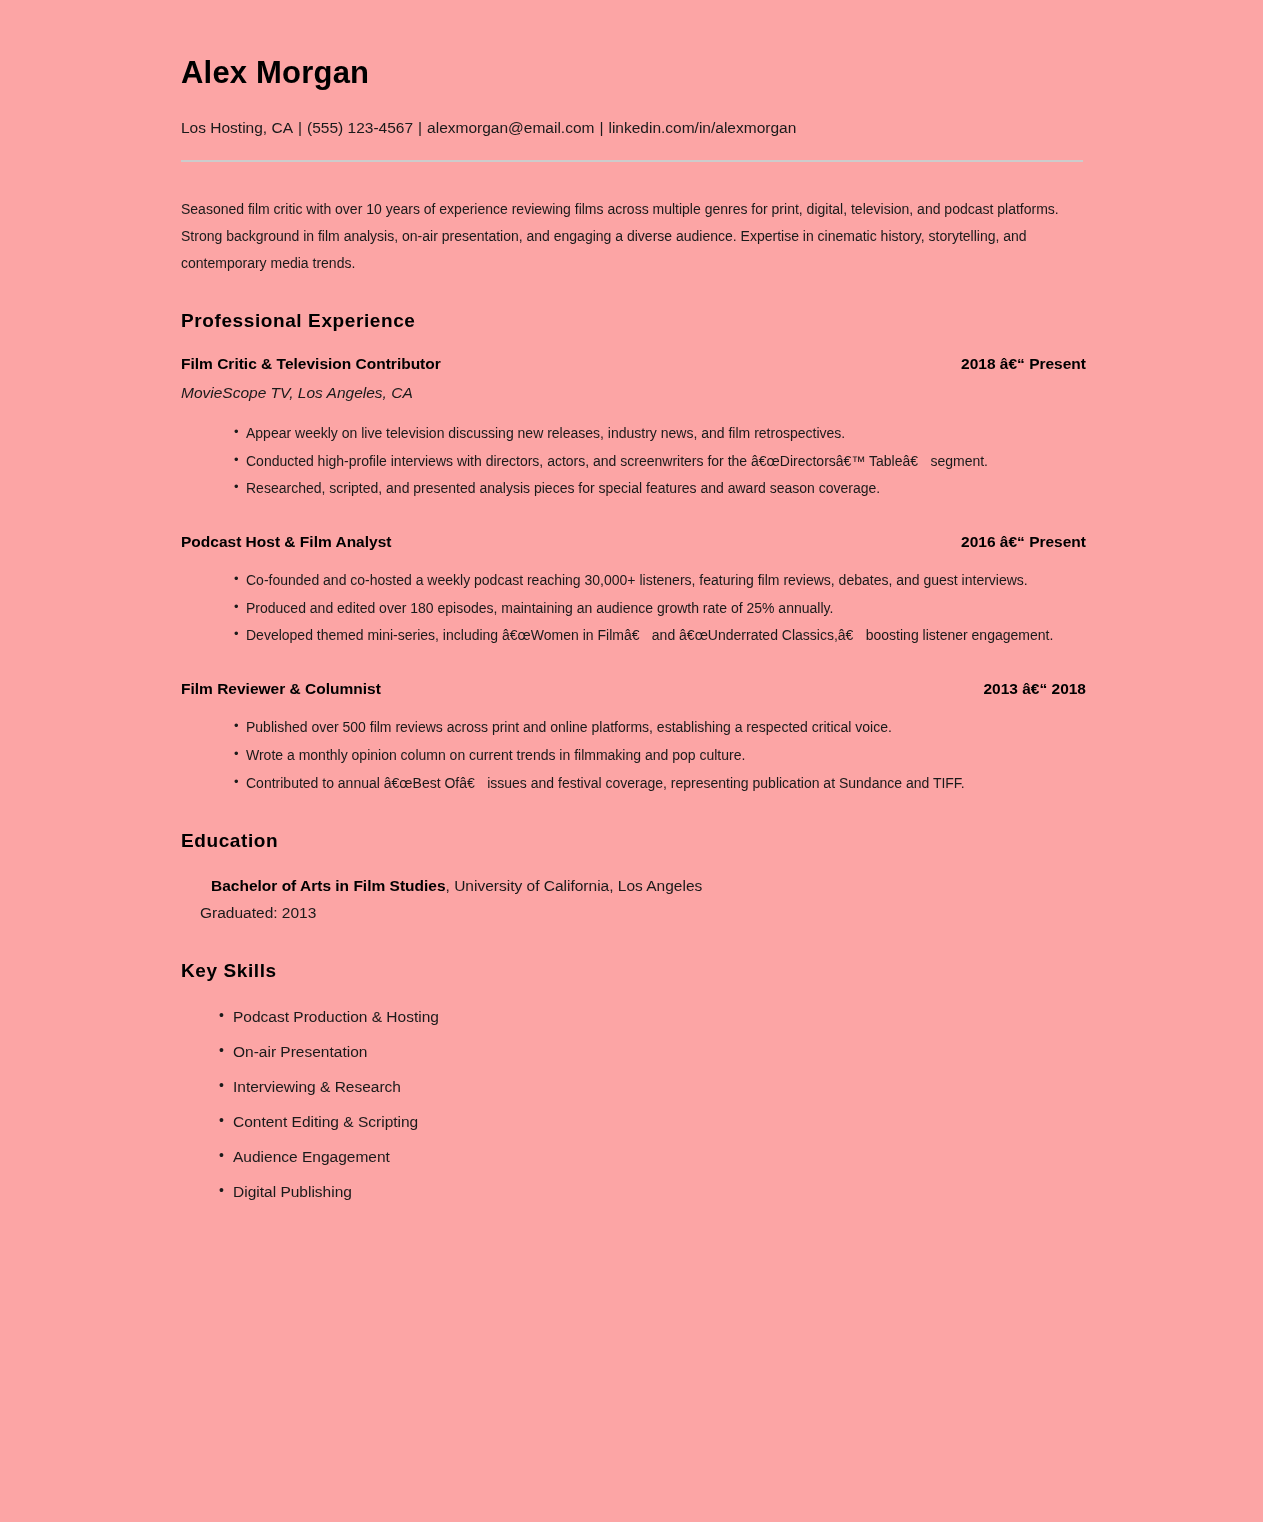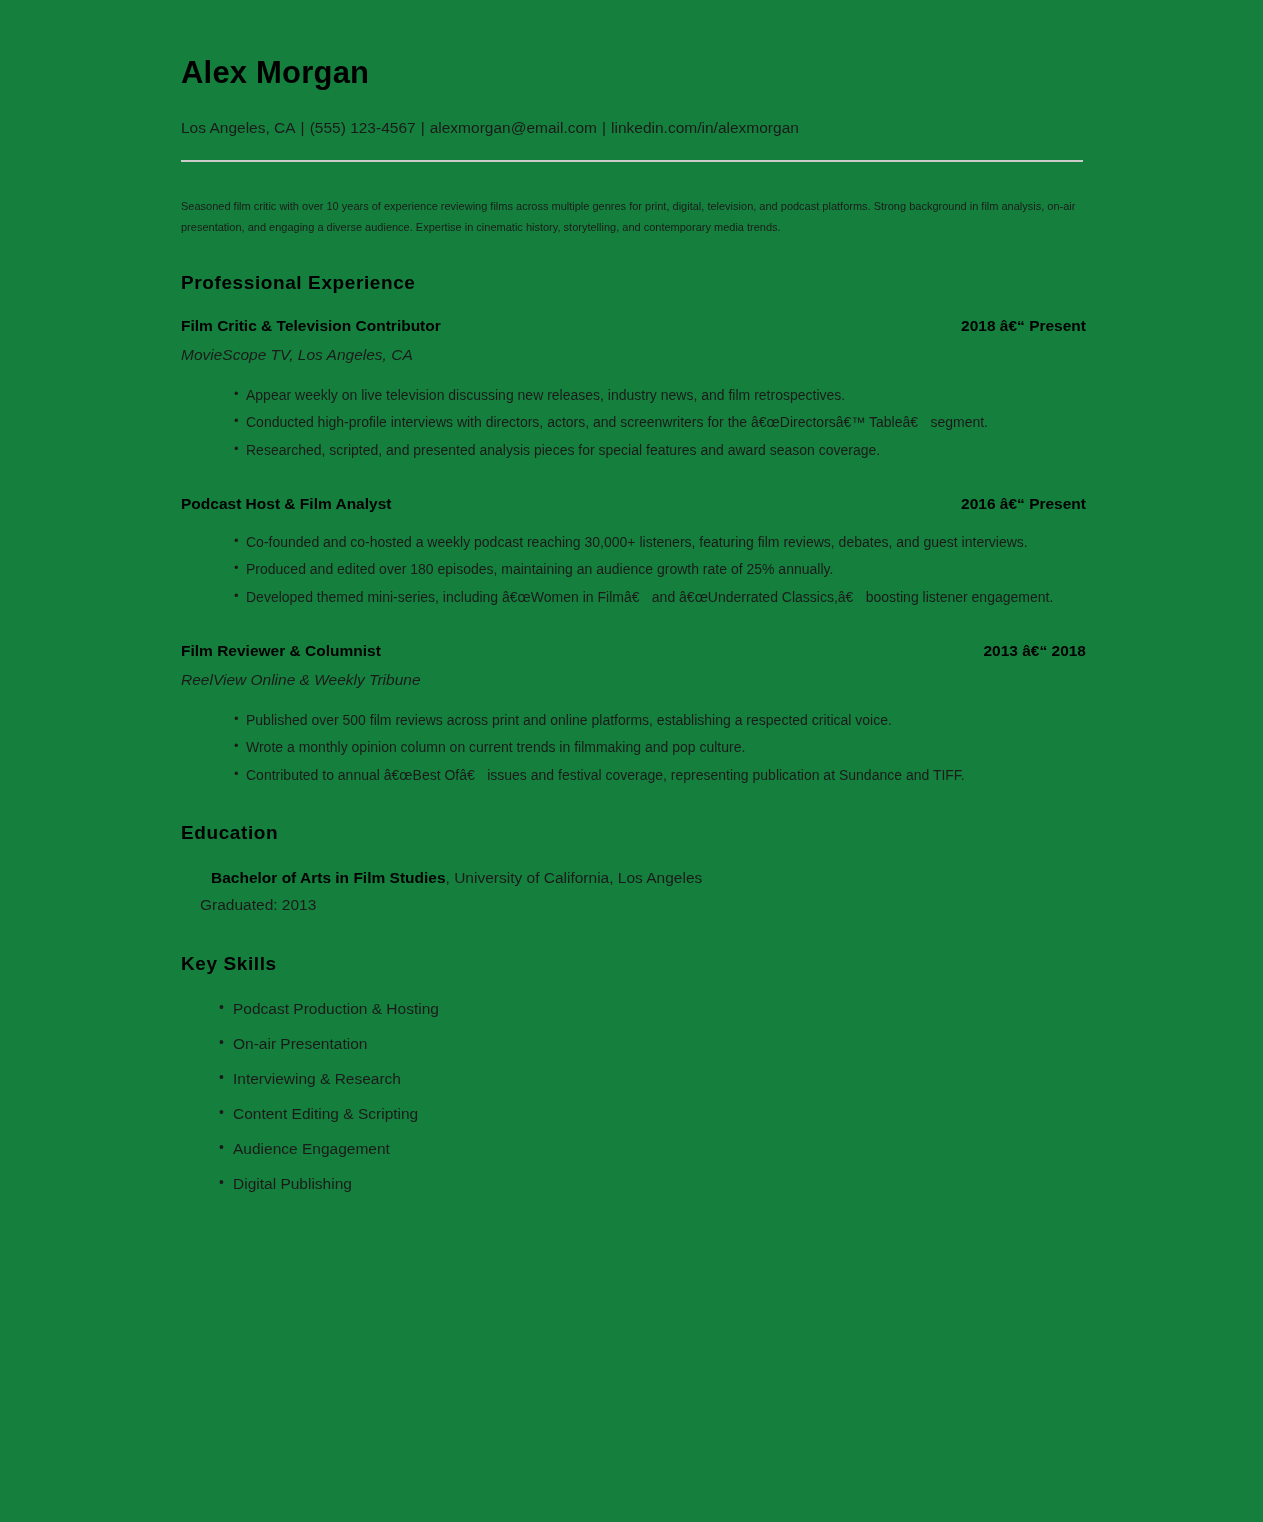--- a/index.html
+++ b/index.html
@@ -12,21 +12,21 @@
     height: 1522px;
     font-family: "Liberation Sans", sans-serif;
     color: #111111;
     -webkit-font-smoothing: antialiased;
   }
   .page {
     box-sizing: border-box;
     width: 1263px;
     height: 1522px;
     padding: 56px 181px 0 181px;
-    background: #15803d;
+    background: #fca5a5;
   }
 
   
   .name {
     font-size: 31px;
     font-weight: bold;
     letter-spacing: 0.2px;
     margin: 0 0 27px 0;
     line-height: 1.1;
     color: #000000;
@@ -55,21 +55,21 @@
   }
   .section-title {
     font-size: 19px;
     font-weight: bold;
     letter-spacing: 0.6px;
     color: #000000;
     margin: 0 0 19px 0;
     line-height: 1.2;
   }
   .profile-text {
-    font-size: 11px;
+    font-size: 14px;
     line-height: 1.92;
     color: #1a1a1a;
     margin: 0;
     max-width: 905px;
   }
 
   
   .job {
     margin-top: 28px;
   }
@@ -166,21 +166,21 @@
   }
 </style>
 </head>
 <body>
 
 <div class="page">
 
   <div>
     <h1 class="name">Alex Morgan</h1>
     <div class="contact">
-      <span>Los Angeles, CA</span><span class="sep">|</span><span>(555) 123-4567</span><span class="sep">|</span><span>alexmorgan@email.com</span><span class="sep">|</span><span>linkedin.com/in/alexmorgan</span>
+      <span>Los Hosting, CA</span><span class="sep">|</span><span>(555) 123-4567</span><span class="sep">|</span><span>alexmorgan@email.com</span><span class="sep">|</span><span>linkedin.com/in/alexmorgan</span>
     </div>
     <hr class="rule">
   </div>
 
   <div class="section">
     <p class="profile-text">Seasoned film critic with over 10 years of experience reviewing films across multiple genres for print, digital, television, and podcast platforms. Strong background in film analysis, on-air presentation, and engaging a diverse audience. Expertise in cinematic history, storytelling, and contemporary media trends.</p>
   </div>
 
   <div class="section">
     <h2 class="section-title">Professional Experience</h2>
@@ -208,21 +208,20 @@
         <li>Produced and edited over 180 episodes, maintaining an audience growth rate of 25% annually.</li>
         <li>Developed themed mini-series, including â€œWomen in Filmâ€ and â€œUnderrated Classics,â€ boosting listener engagement.</li>
       </ul>
     </div>
 
     <div class="job">
       <div class="job-head">
         <span class="job-title">Film Reviewer &amp; Columnist</span>
         <span class="job-dates">2013 â€“ 2018</span>
       </div>
-      <div class="job-org">ReelView Online &amp; Weekly Tribune</div>
       <ul class="bullets">
         <li>Published over 500 film reviews across print and online platforms, establishing a respected critical voice.</li>
         <li>Wrote a monthly opinion column on current trends in filmmaking and pop culture.</li>
         <li>Contributed to annual â€œBest Ofâ€ issues and festival coverage, representing publication at Sundance and TIFF.</li>
       </ul>
     </div>
   </div>
 
   <div class="section">
     <h2 class="section-title">Education</h2>

